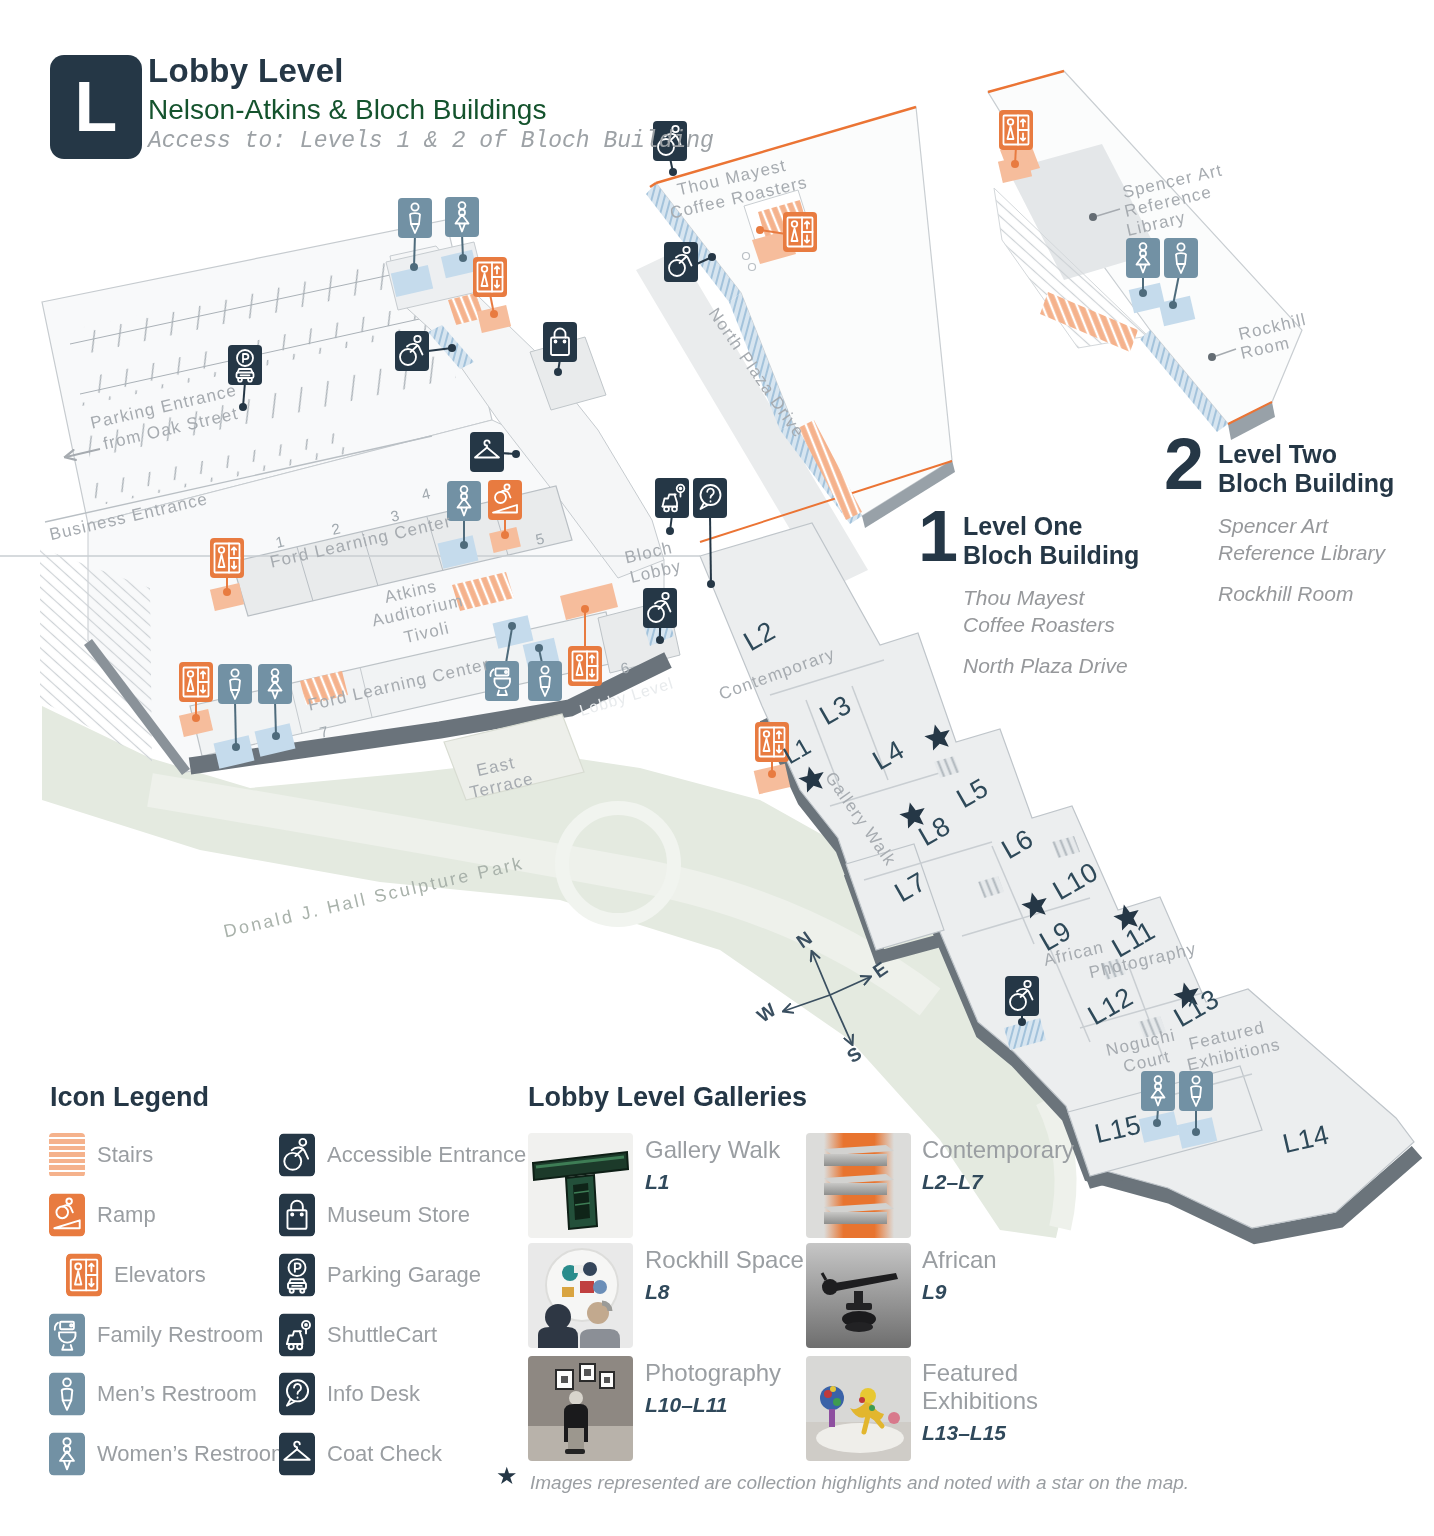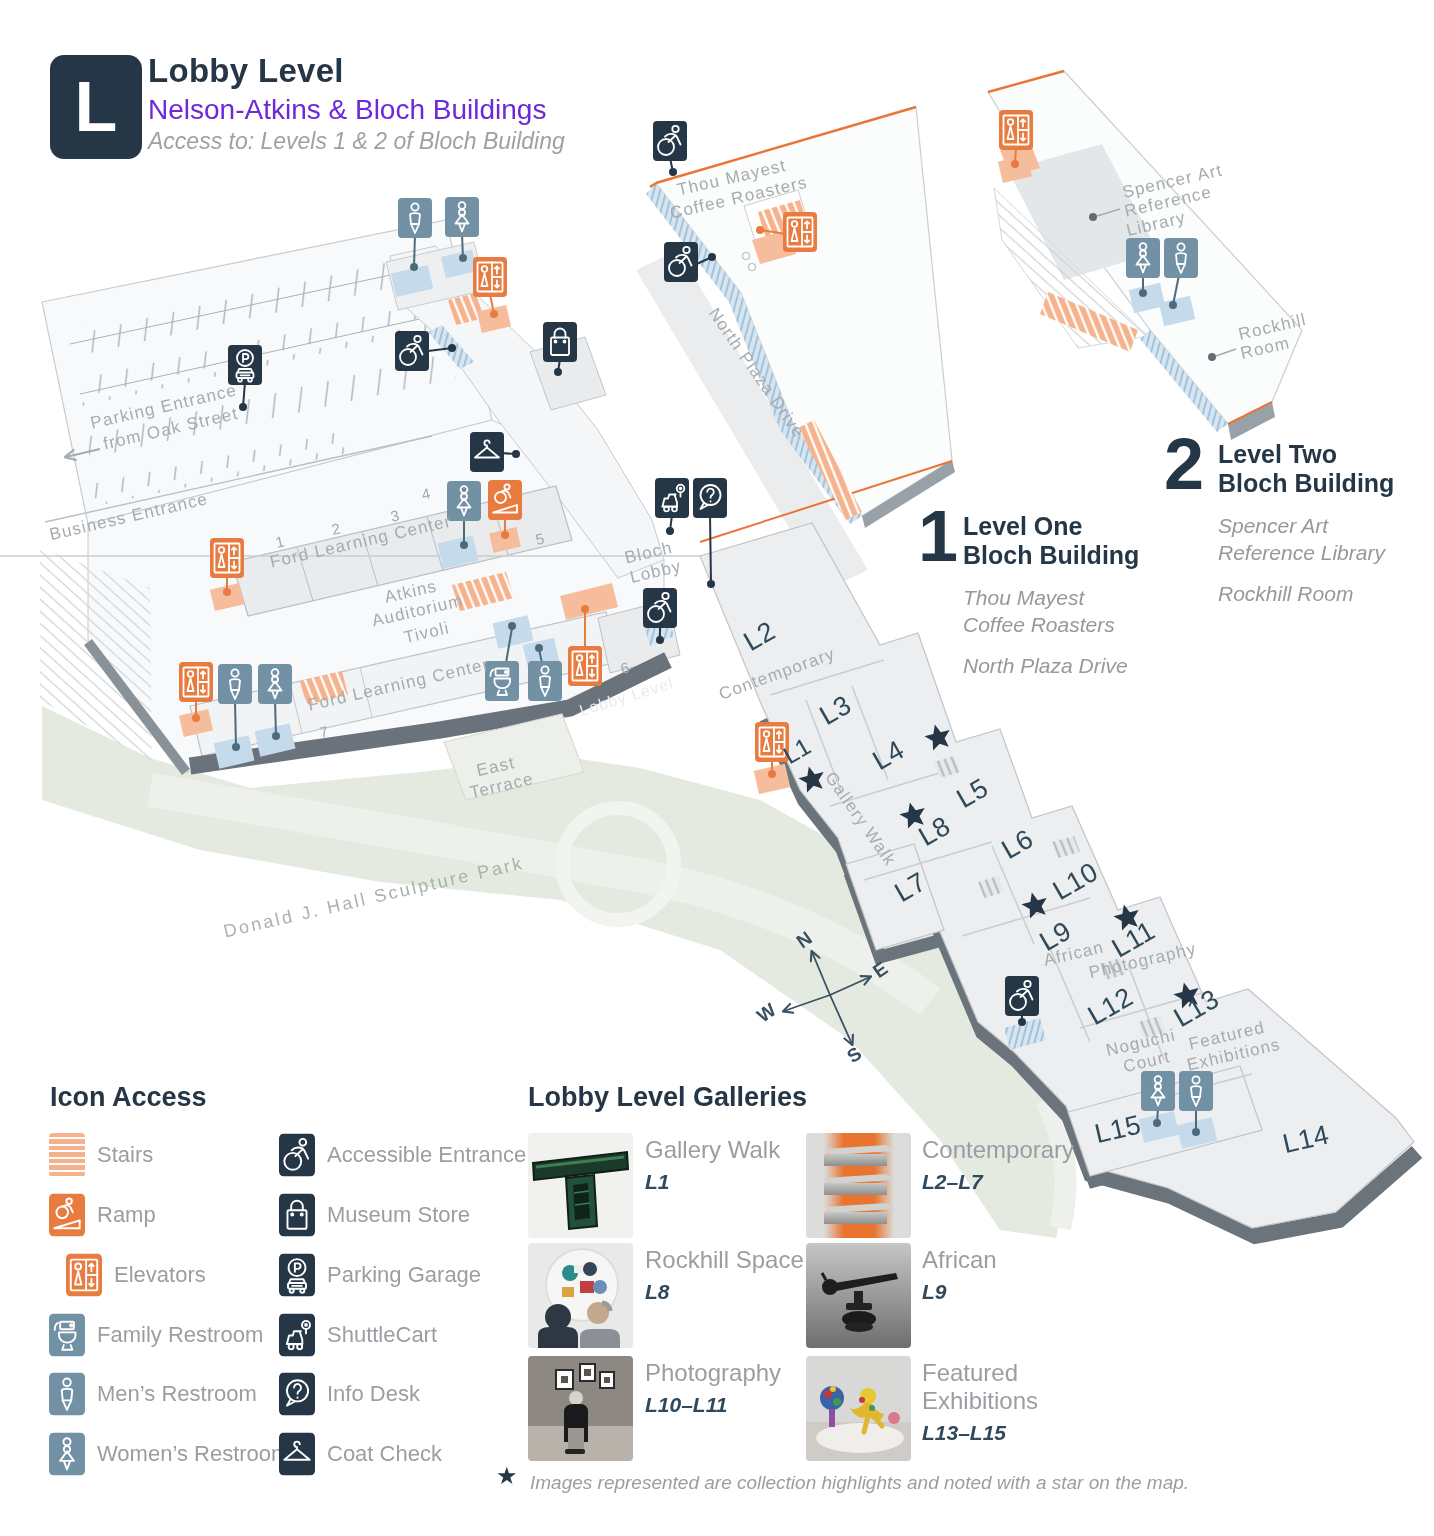--- a/index.html
+++ b/index.html
@@ -2,22 +2,22 @@
 <html><head>
 <meta charset="utf-8">
 <style>
   html,body{margin:0;padding:0;background:#fff;font-family:"Liberation Sans",sans-serif;}
   .canvas{position:relative;width:1434px;height:1536px;background:#fff;overflow:hidden;}
   .abs{position:absolute;}
   
   .badge{left:50px;top:55px;width:92px;height:104px;background:#253746;border-radius:14px;
          display:flex;align-items:center;justify-content:center;color:#fff;font-size:70px;font-weight:bold;}
   .h-title{left:148px;top:52px;font-size:33px;font-weight:bold;color:#253746;letter-spacing:.3px;}
-  .h-sub{left:148px;top:94px;font-size:28px;color:#6d28d9;}
-  .h-access{left:148px;top:128px;font-size:23px;font-style:italic;color:#9DA2A6;}
+  .h-sub{left:148px;top:94px;font-size:28px;color:#14532d;}
+  .h-access{left:148px;top:128px;font-size:23px;font-style:italic;color:#9DA2A6;font-family:Liberation Mono, monospace;}
   
   .co-num{font-size:72px;font-weight:bold;color:#253746;line-height:1;}
   .co-title{font-size:25px;font-weight:700;color:#253746;line-height:29px;}
   .co-sub{font-size:21px;font-style:italic;color:#96989B;line-height:27px;}
   
   .sec-title{font-size:27px;font-weight:bold;color:#253746;}
   .lg-row{position:absolute;display:flex;align-items:center;gap:12px;text-align:center;}
   .lg-box{width:36px;height:44px;border-radius:5px;flex:0 0 auto;display:block;}
   .lg-label{font-size:22px;color:#9A9EA2;white-space:nowrap;}
   .stairs-box{background:repeating-linear-gradient(180deg,#F5B28C 0 4.5px,#ffffff 4.5px 6.5px);border-radius:4px;}
@@ -601,21 +601,21 @@
 
 <div class="abs co-num" style="left:1164px;top:428px">2</div>
 <div class="abs" style="left:1218px;top:440px">
   <div class="co-title">Level Two</div>
   <div class="co-title">Bloch Building</div>
   <div class="co-sub" style="margin-top:14px">Spencer Art</div>
   <div class="co-sub">Reference Library</div>
   <div class="co-sub" style="margin-top:14px">Rockhill Room</div>
 </div>
 
-<div class="abs sec-title" style="left:50px;top:1082px">Icon Access</div>
+<div class="abs sec-title" style="left:50px;top:1082px">Icon Legend</div>
 
 <div class="lg-row" style="left:49px;top:1133px">
   <span class="lg-box stairs-box"></span>
   <span class="lg-label">Stairs</span>
 </div>
 <div class="lg-row" style="left:49px;top:1193px">
   <svg class="lg-box" viewBox="0 0 34 40">
         <rect width="34" height="40" rx="4" fill="#E87B40"></rect>
         <use href="#sym-ramp" width="34" height="40"></use>
       </svg>

